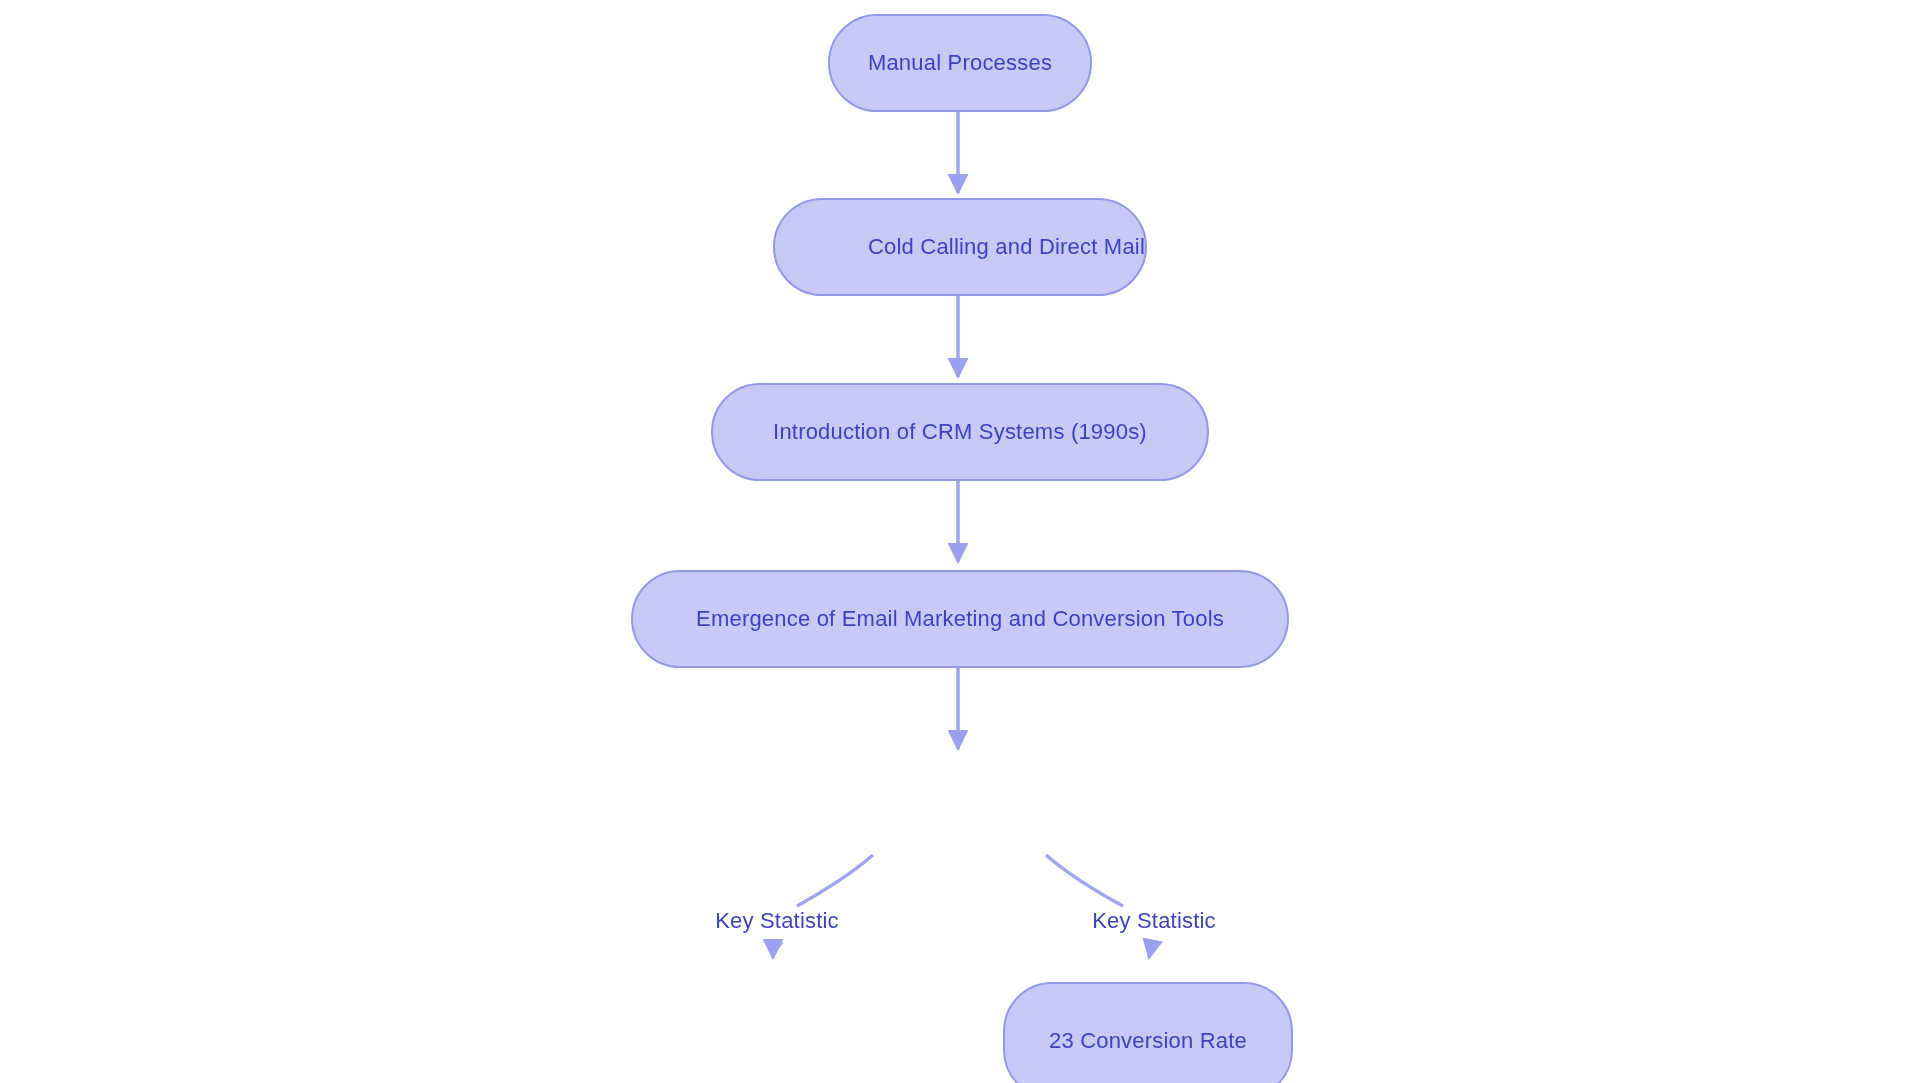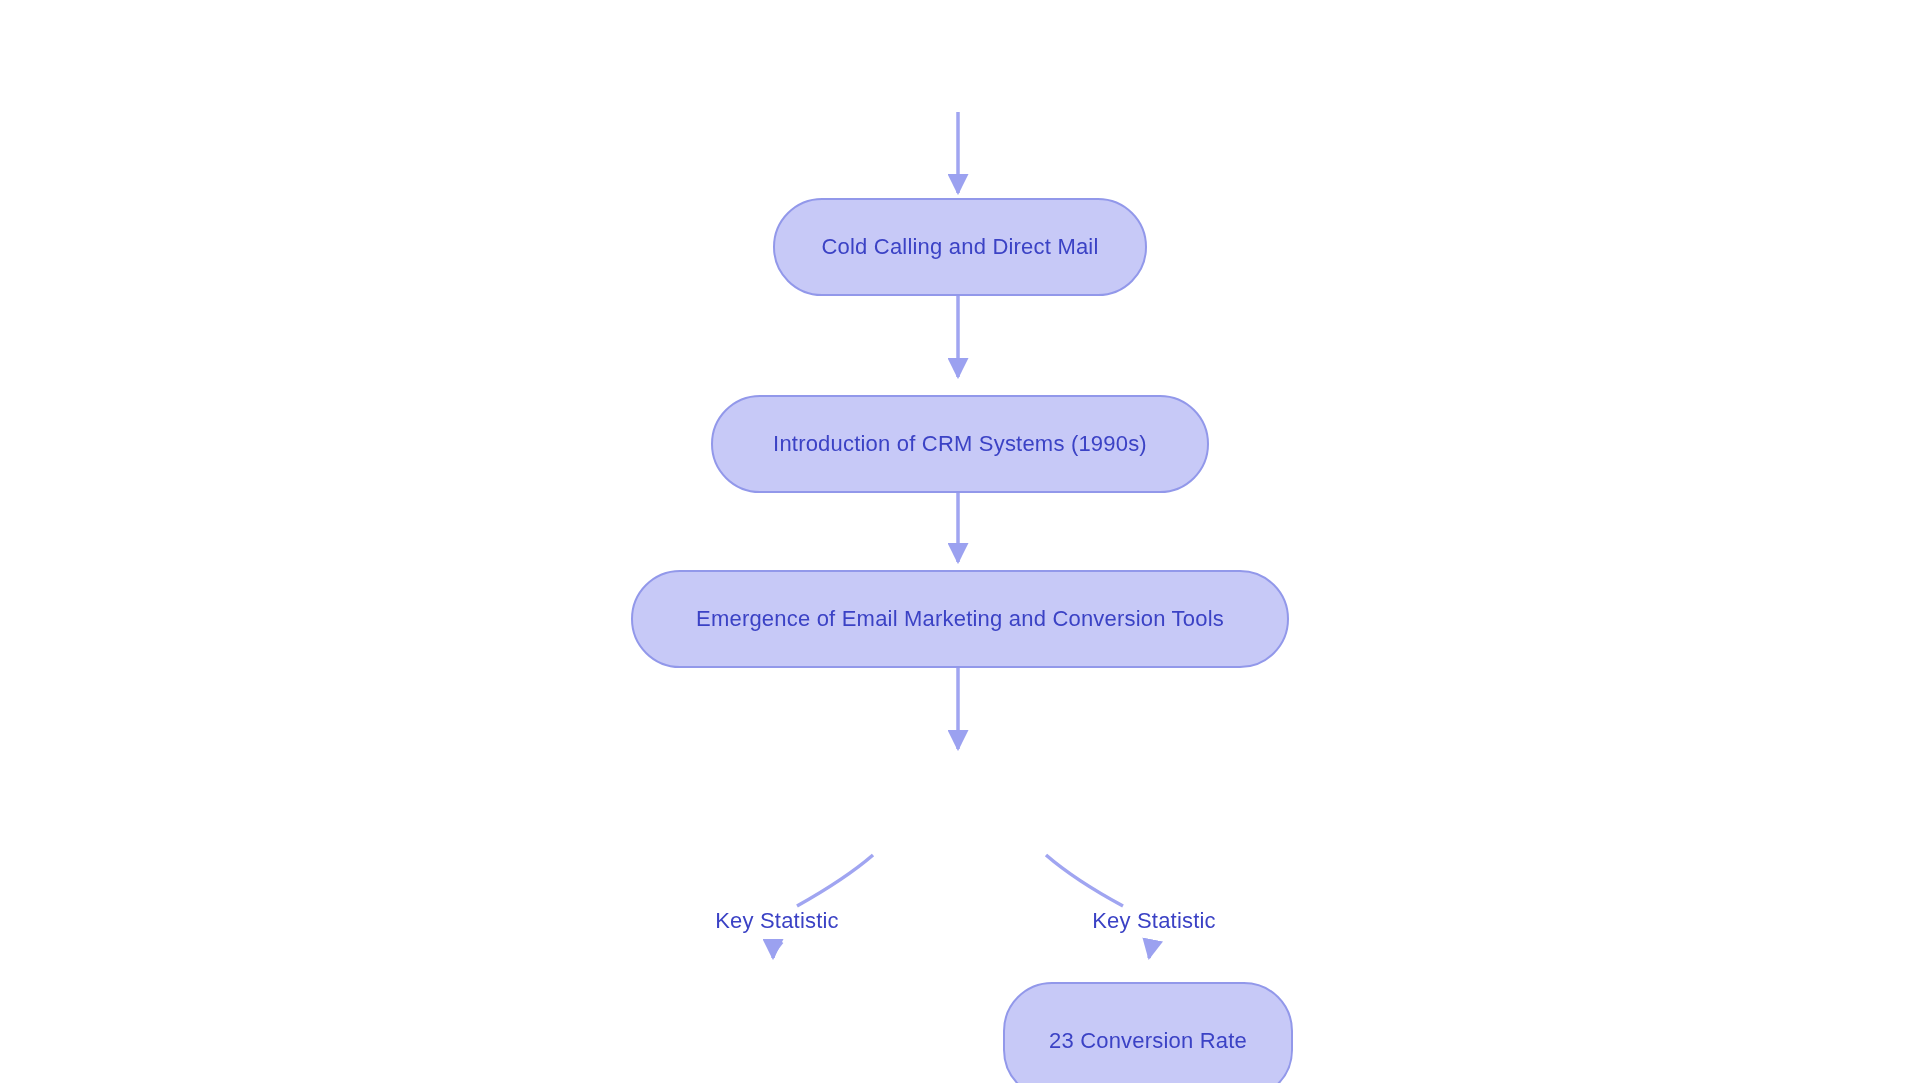--- a/index.html
+++ b/index.html
@@ -39,22 +39,22 @@
     border: 2px solid var(--node-border, #9298ea);
     border-radius: 49px;
     color: var(--node-text, #3b42c5);
     font-size: 22px;
     font-weight: 500;
     letter-spacing: 0.2px;
     white-space: nowrap;
     text-align: center;
   }
   .node-0 { left: 828px;  top: 14px;  width: 264px; height: 98px; }
-  .node-1 { left: 773px;  top: 198px; width: 374px; height: 98px; }
-  .node-2 { left: 711px;  top: 383px; width: 498px; height: 98px; margin-top: 12px; }
+  .node-1 { left: 773px;  top: 198px; width: 374px; height: 98px; justify-content: flex-end; }
+  .node-2 { left: 711px;  top: 383px; width: 498px; height: 98px; }
   .node-3 { left: 631px;  top: 570px; width: 658px; height: 98px; }
   .node-4 { left: 712px;  top: 755px; width: 495px; height: 98px; }
   .node-5 { left: 628px;  top: 966px; width: 289px; height: 100px; }
   .node-6 { left: 1003px; top: 982px; width: 290px; height: 117px; }
   .edge-label {
     position: absolute;
     width: 220px;
     text-align: center;
     color: var(--edge-label-color, #3b42c5);
     font-size: 22px;
@@ -79,20 +79,23 @@
     <path class="edge" d="M 958 112 V 193" marker-end="url(#arrowhead)"></path>
     <path class="edge" d="M 958 296 V 377" marker-end="url(#arrowhead)"></path>
     <path class="edge" d="M 958 481 V 562" marker-end="url(#arrowhead)"></path>
     <path class="edge" d="M 958 668 V 749" marker-end="url(#arrowhead)"></path>
     <path class="edge" d="M 873 855 C 851 874 822 892 797 906"></path>
     <path class="edge" d="M 782 942 C 777 948 773 953 773 958" marker-end="url(#arrowhead)"></path>
     <path class="edge" d="M 1046 855 C 1068 874 1097 892 1123 906"></path>
     <path class="edge" d="M 1149 942 C 1152 948 1150 953 1149 958" marker-end="url(#arrowhead)"></path>
   </svg>
 
+  <div class="node node-0">
+    <span>Manual Processes</span>
+  </div>
 
   <div class="node node-1">
     <span>Cold Calling and Direct Mail</span>
   </div>
 
   <div class="node node-2">
     <span>Introduction of CRM Systems (1990s)</span>
   </div>
 
   <div class="node node-3">

